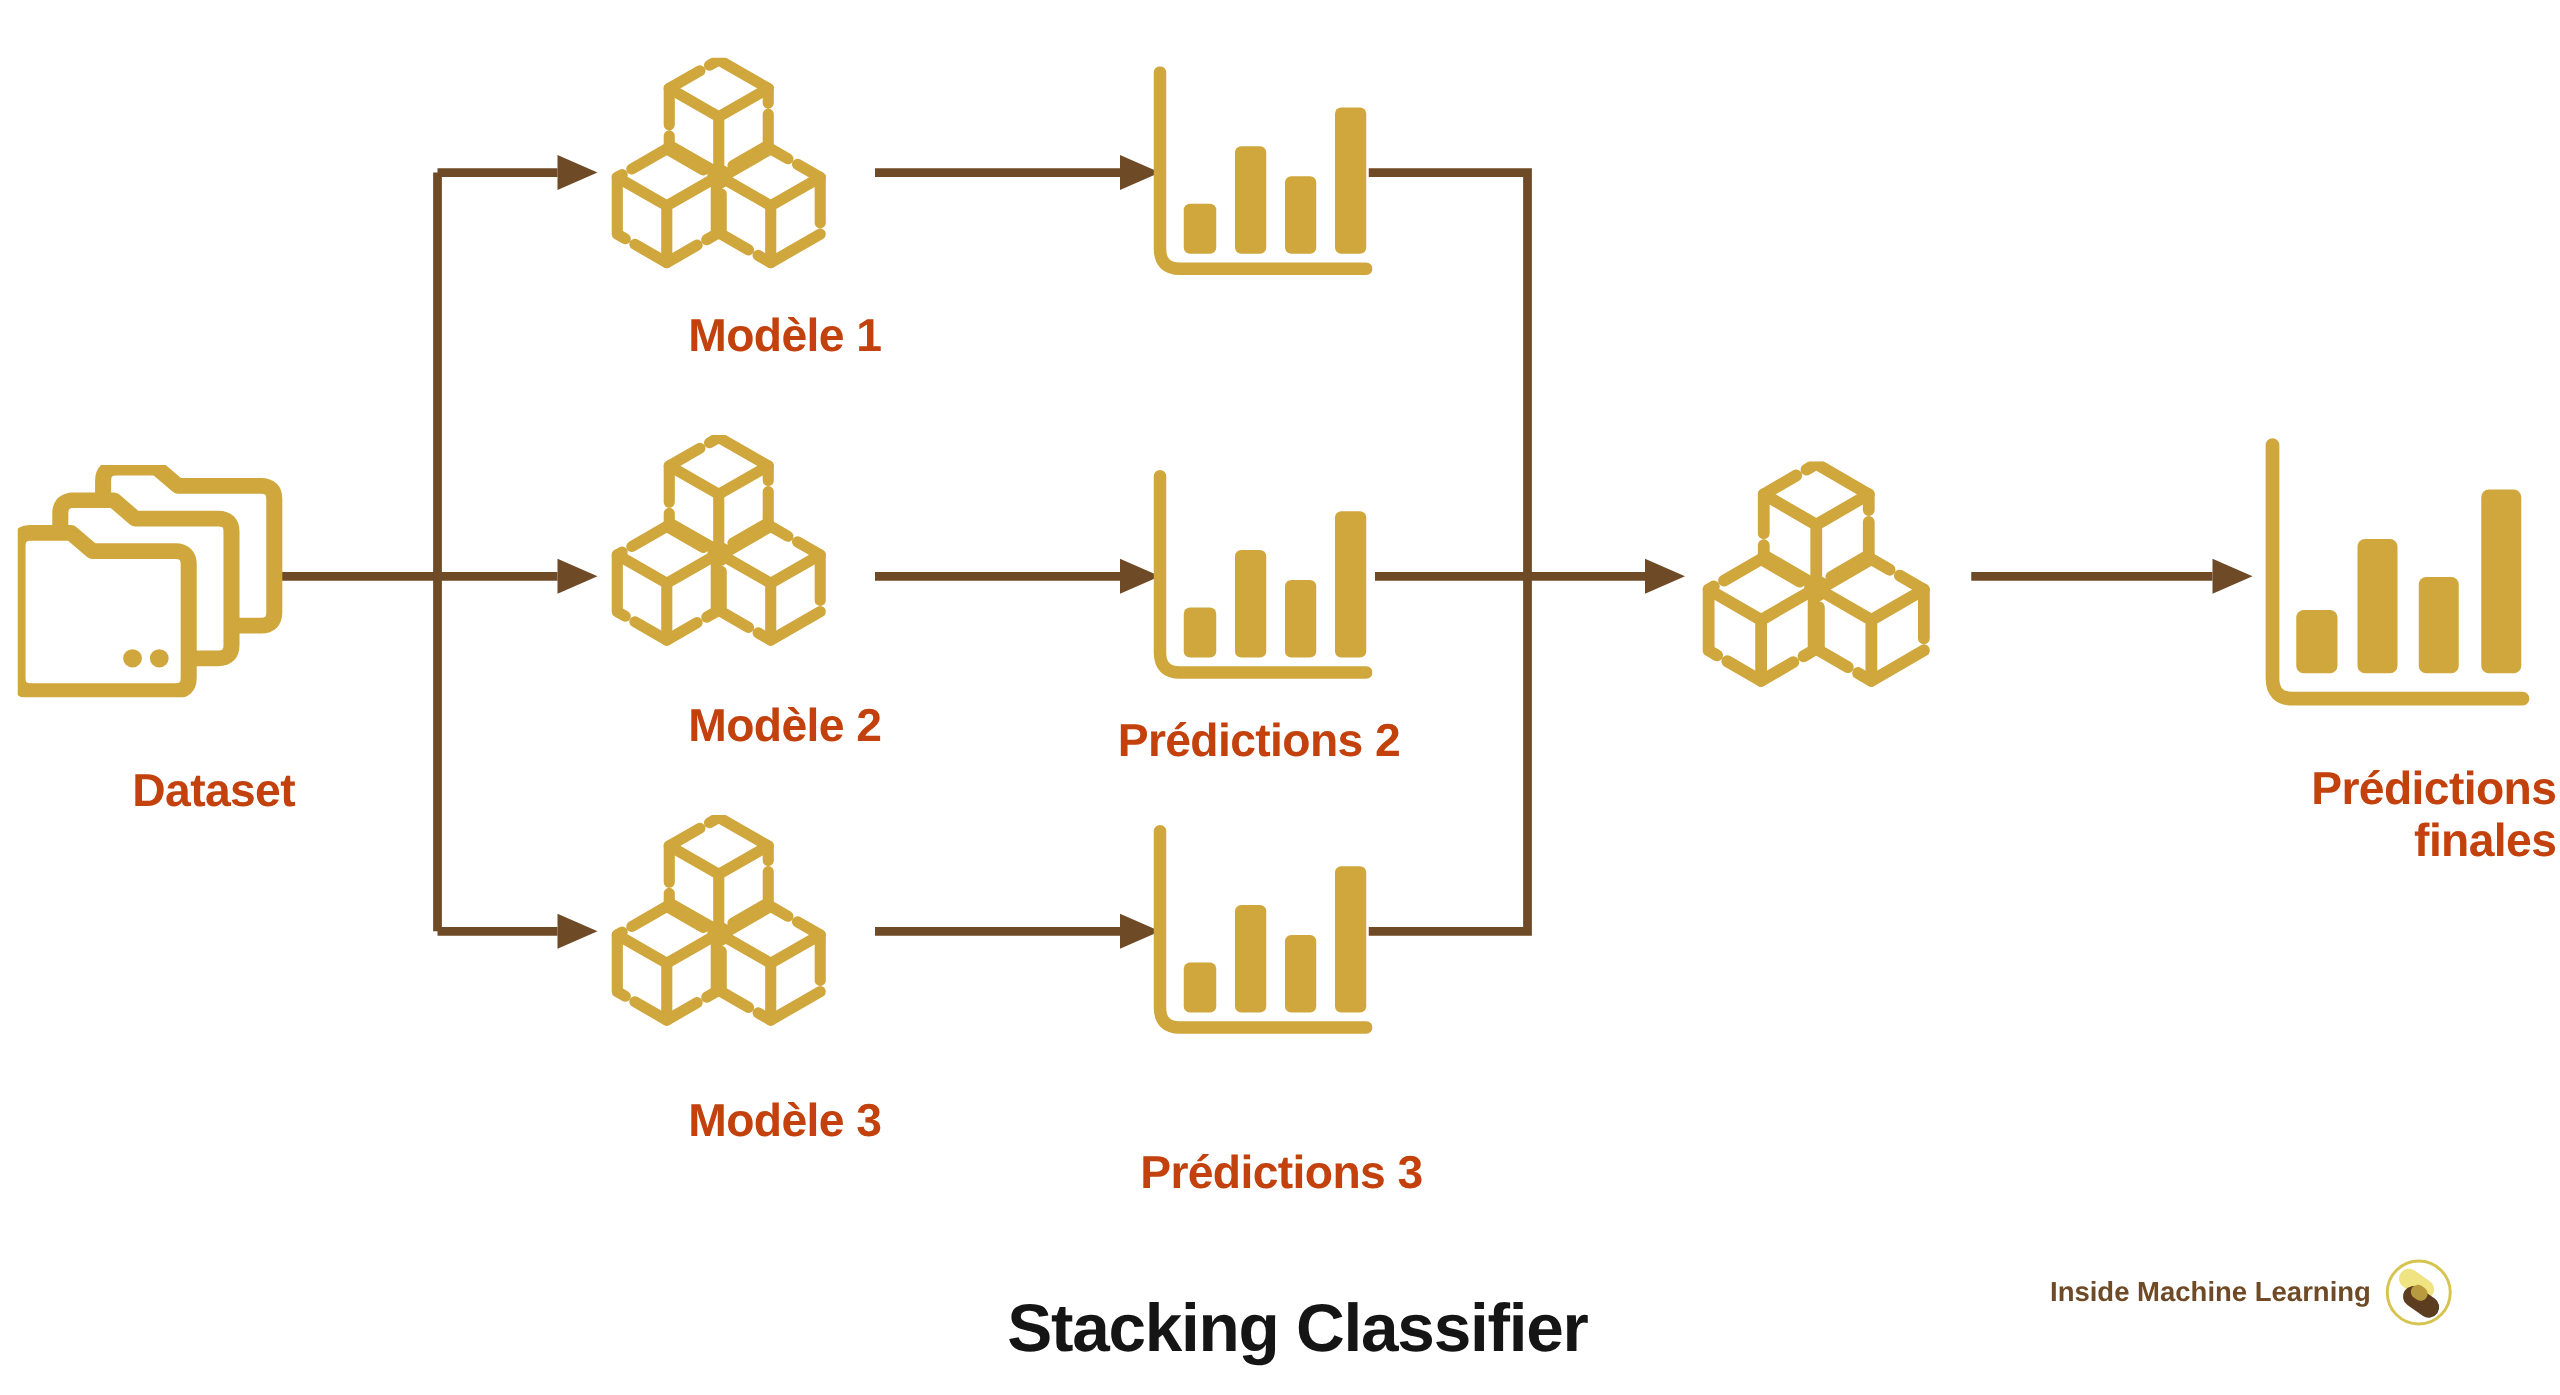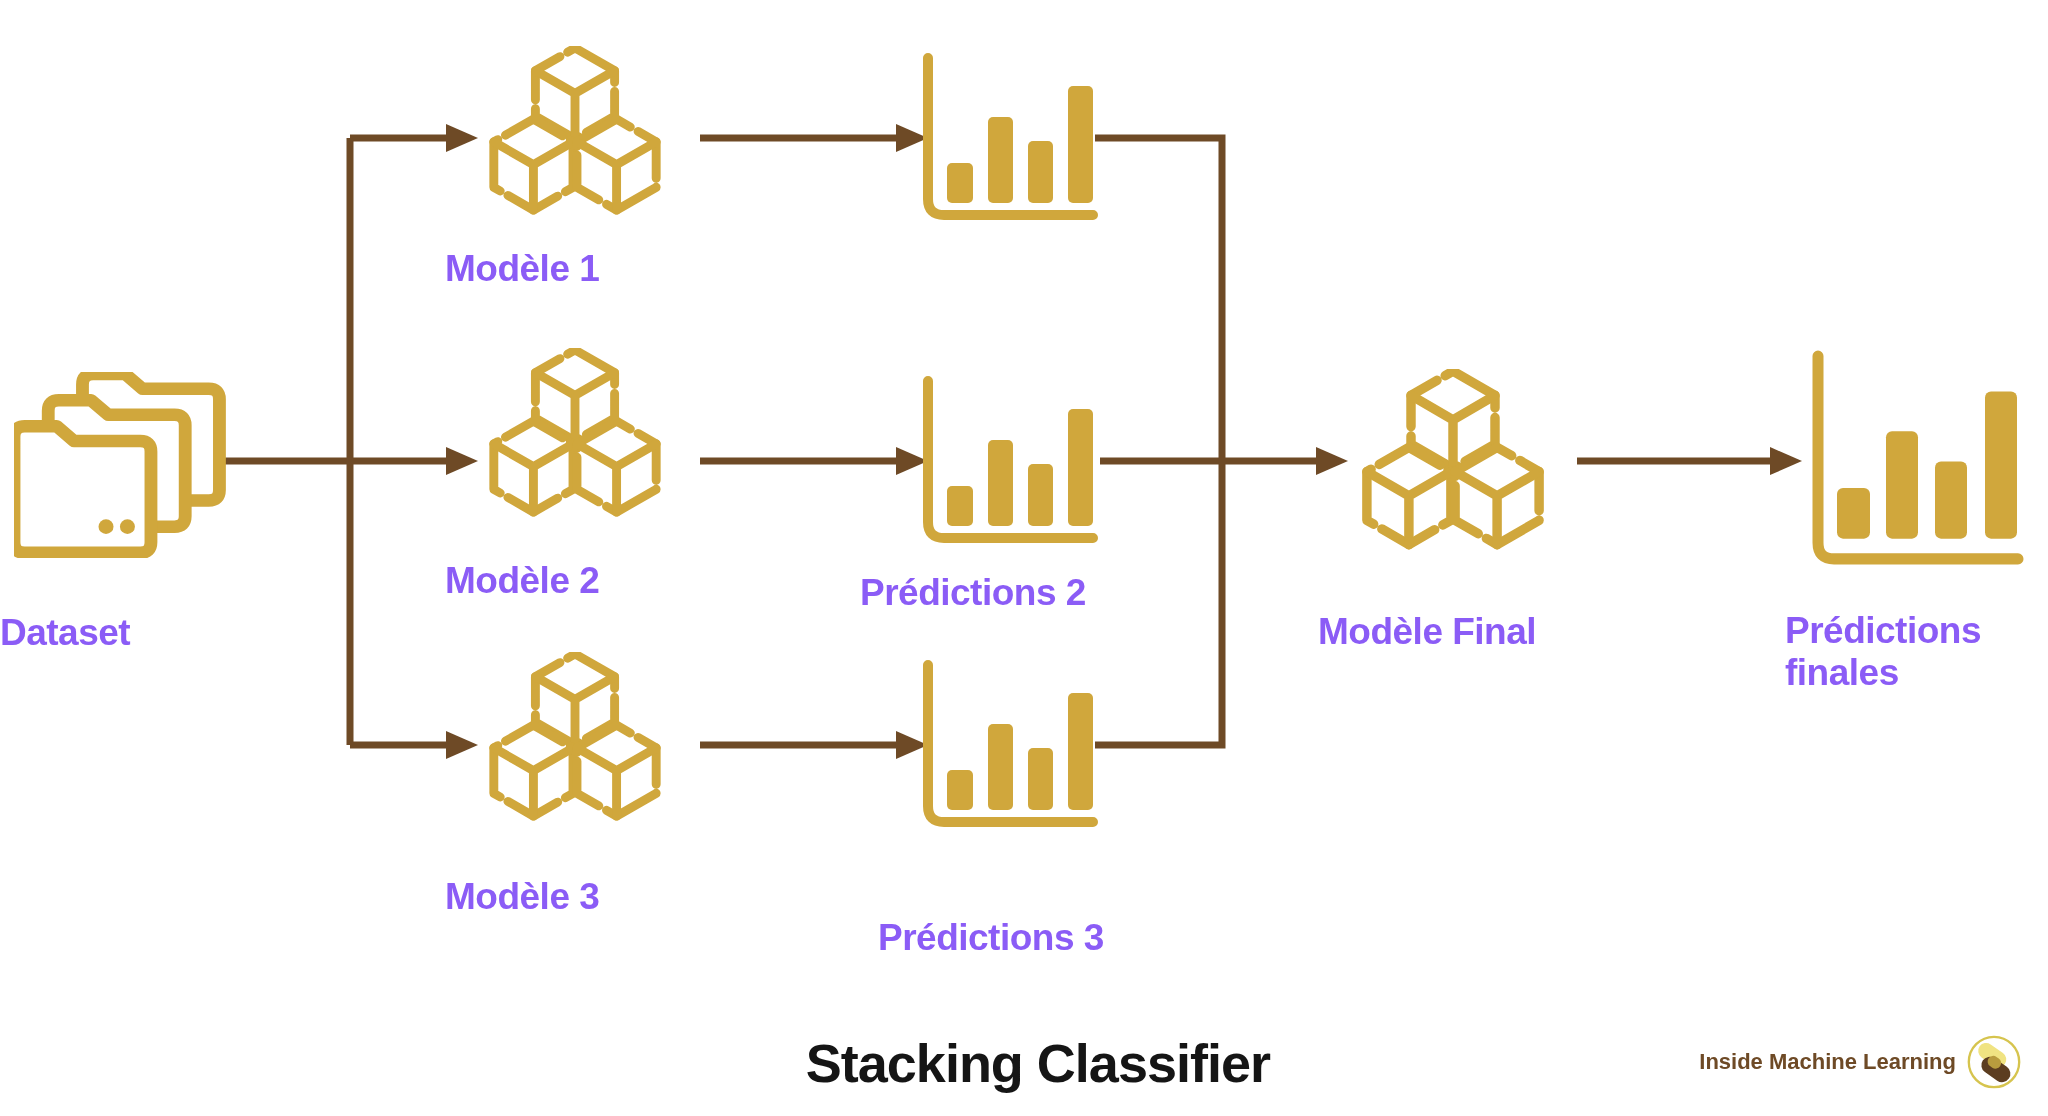--- a/index.html
+++ b/index.html
@@ -4,30 +4,30 @@
 <style>
   html,body{margin:0;padding:0;background:#ffffff;}
   .canvas{
     position:relative;width:2048px;height:1116px;background:#ffffff;overflow:hidden;
     font-family:"Liberation Sans",sans-serif;
   }
   .connectors{position:absolute;left:0;top:0;width:2048px;height:1116px;}
   .icon{position:absolute;}
   .icon svg{display:block;width:100%;height:100%;}
   .node-label{
-    position:absolute;text-align:left;font-weight:700;color:#8b5cf6;
+    position:absolute;text-align:right;font-weight:700;color:#c2410c;
     font-size:37px;letter-spacing:-0.5px;line-height:42px;white-space:nowrap;
   }
   .title{
     position:absolute;left:700px;top:1032px;width:570px;text-align:right;
     font-weight:700;font-size:54px;letter-spacing:-1px;color:#151515;white-space:nowrap;
   }
   .brand{
-    position:absolute;left:1640px;top:1032px;width:382px;height:60px;
-    display:flex;align-items:center;justify-content:flex-end;gap:10px;
+    position:absolute;left:1640px;top:1004px;width:382px;height:60px;
+    display:flex;align-items:center;gap:10px;
   }
   .brand-text{font-weight:700;font-size:22px;color:#6E4A26;letter-spacing:0px;white-space:nowrap;}
   .brand-logo{width:56px;height:56px;}
   .brand-logo svg{display:block;width:100%;height:100%;}
 </style>
 </head>
 <body>
 
 <div class="canvas">
 
@@ -158,21 +158,20 @@
         <use href="#sym-chart"></use>
       </svg>
   </div>
   <div class="node-label" style="left:878px;top:917px;width:260px">Prédictions 3</div>
 
   <div class="icon" style="left:1348px;top:369px;width:210px;height:182px">
     <svg viewBox="0 0 200 172" preserveAspectRatio="none">
         <use href="#sym-cubes"></use>
       </svg>
   </div>
-  <div class="node-label" style="left:1318px;top:611px;width:260px">Modèle Final</div>
 
   <div class="icon" style="left:1812px;top:350px;width:212px;height:215px">
     <svg viewBox="0 0 212 212" preserveAspectRatio="none">
         <use href="#sym-chart-big"></use>
       </svg>
   </div>
   <div class="node-label" style="left:1785px;top:610px;width:260px">
     <span style="display:block">Prédictions</span>
     <span style="display:block">finales</span>
   </div>

